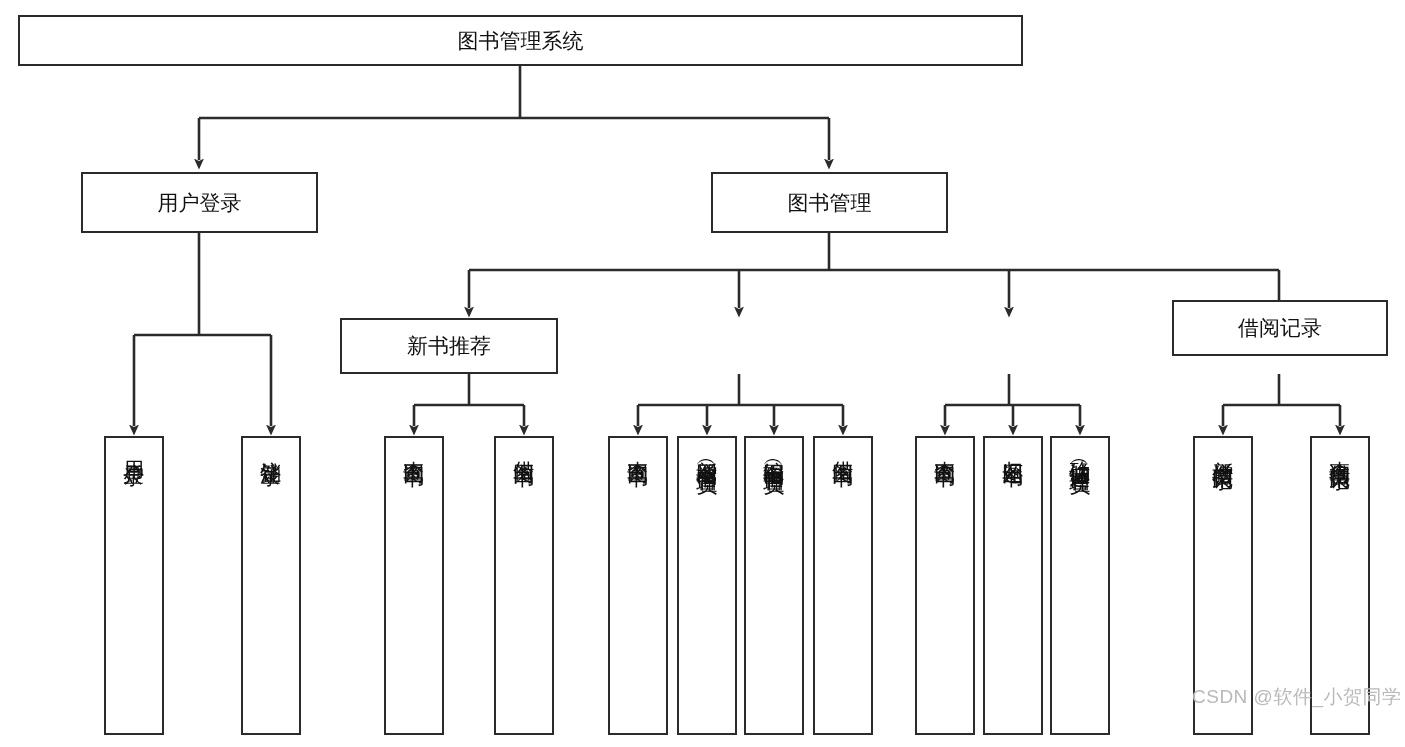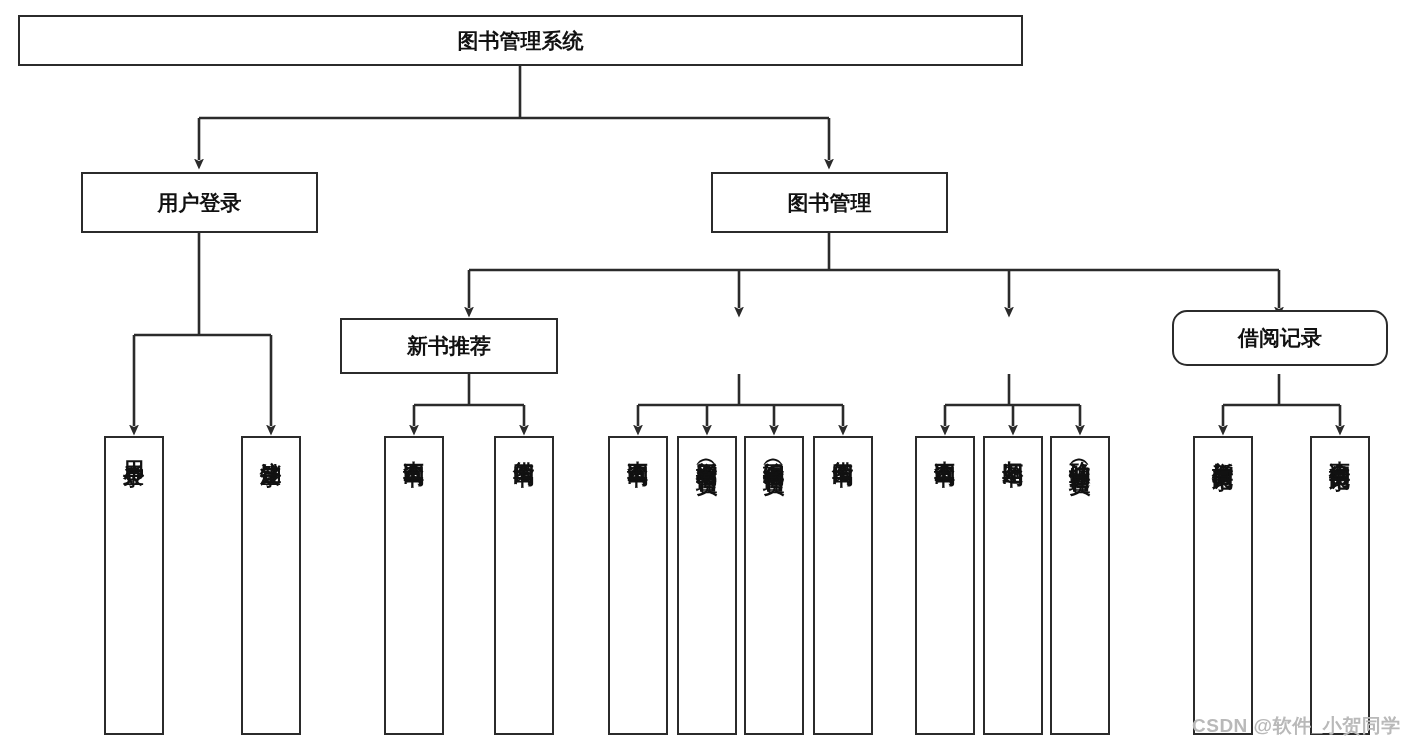--- a/index.html
+++ b/index.html
@@ -11,21 +11,20 @@
     width: 1405px;
     height: 747px;
     font-family: "Liberation Sans", "DejaVu Sans", sans-serif;
     overflow: hidden;
     position: relative;
   }
   #diagram-root {
     position: relative;
     width: 1405px;
     height: 544px;
-    font-weight: bold;
   }
   svg.connectors {
     position: absolute;
     left: 0;
     top: 0;
     width: 1405px;
     height: 747px;
   }
   .node {
     position: absolute;
@@ -130,21 +129,21 @@
   <div class="node horizontal" style="left:81px; top:172px; width:237px; height:61px;">
     <span class="label">用户登录</span>
   </div>
   <div class="node horizontal" style="left:711px; top:172px; width:237px; height:61px;align-items:center;">
     <span class="label">图书管理</span>
   </div>
 
   <div class="node horizontal" style="left:340px; top:318px; width:218px; height:56px;">
     <span class="label">新书推荐</span>
   </div>
-  <div class="node horizontal" style="left:1172px; top:310px; width:216px; height:56px;border-radius:15px;">
+  <div class="node horizontal" style="left:1172px; top:300px; width:216px; height:56px;">
     <span class="label">借阅记录</span>
   </div>
 
   <div class="node vertical" style="left:104px; top:436px; width:60px; height:299px;">
     <span class="label">用户登录</span>
   </div>
   <div class="node vertical" style="left:241px; top:436px; width:60px; height:299px;">
     <span class="label">注销登录</span>
   </div>
 
@@ -178,15 +177,15 @@
     <span class="label">确认归还（管理员）</span>
   </div>
 
   <div class="node vertical" style="left:1193px; top:436px; width:60px; height:299px;">
     <span class="label">新增借阅记录</span>
   </div>
   <div class="node vertical" style="left:1310px; top:436px; width:60px; height:299px;">
     <span class="label">查询借阅记录</span>
   </div>
 
-  <div class="watermark" style="left:1192px; top:713px;">CSDN @软件_小贺同学</div>
+  <div class="watermark" style="left:1192px; top:684px;">CSDN @软件_小贺同学</div>
 
 </div>
 
 </body></html>

